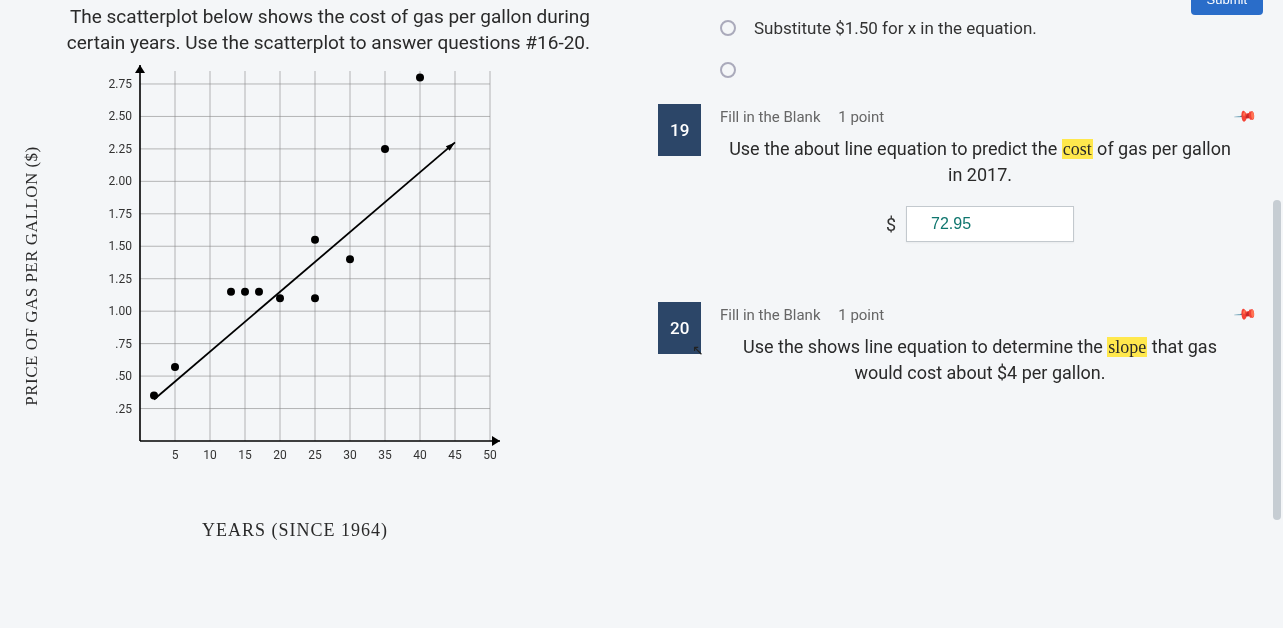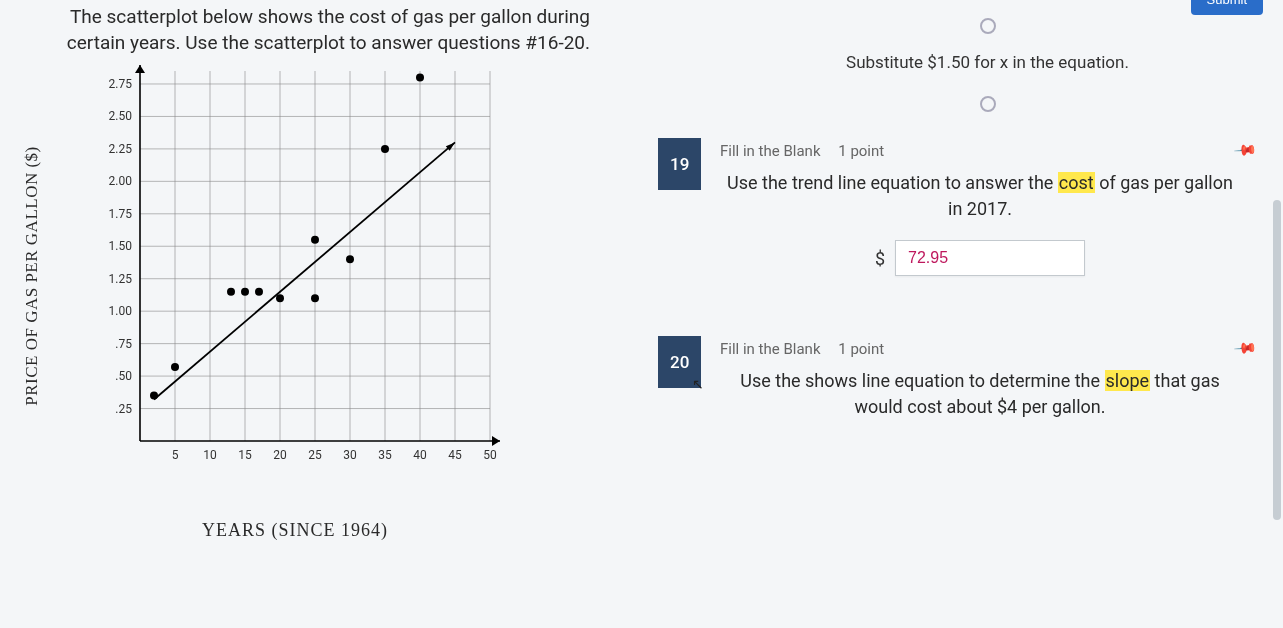--- a/index.html
+++ b/index.html
@@ -75,21 +75,20 @@
     border: none;
     border-radius: 0 0 4px 4px;
   }
   .option-row {
     display: flex;
     align-items: center;
     gap: 18px;
     margin: 18px 0 24px 110px;
     font-size: 17px;
     color: #333;
-    flex-direction: column;
   }
   .radio {
     width: 16px; height: 16px;
     border: 2px solid #aab;
     border-radius: 50%;
     flex: none;
   }
   .question {
     position: relative;
     margin-top: 30px;
@@ -118,37 +117,37 @@
     color: #444;
     transform: rotate(40deg);
   }
   .prompt {
     font-size: 18px;
     line-height: 1.45;
     margin-top: 10px;
     text-align: center;
     max-width: 520px;
   }
-  .hl { background: #ffe84d; padding: 0 1px; }
+  .hl { background: #ffe84d; padding: 0 1px; font-family: Liberation Serif, serif; }
   .answer-row {
     margin-top: 18px;
     display: flex;
     justify-content: center;
     align-items: center;
     gap: 10px;
     max-width: 520px;
   }
   .dollar { font-size: 18px; color: #333; }
   .answer-input {
     border: 1px solid #c3c9ce;
     background: #fff;
     font-size: 16px;
-    padding: 8px 12px;
-    width: 190px;
-    color: #be185d;
+    padding: 8px 24px;
+    width: 168px;
+    color: #0f766e;
     box-shadow: 0 1px 2px rgba(0,0,0,.05);
   }
   .answer-input::placeholder { color: #9aa; }
   .scrollbar {
     position: absolute;
     right: 2px; top: 200px;
     width: 8px; height: 320px;
     background: #c6cdd3;
     border-radius: 4px;
   }
@@ -243,21 +242,21 @@
   </div>
 
   <div class="question">
     <div class="qnum">19</div>
     <span class="pin">📌</span>
     <div class="qmeta">
       <span>Fill in the Blank</span>
       <span class="pts">1 point</span>
     </div>
     <p class="prompt">
-      <span>Use the trend line equation to answer the </span><span class="hl">cost</span><span> of gas per gallon in 2017.</span>
+      <span>Use the about line equation to predict the </span><span class="hl">cost</span><span> of gas per gallon in 2017.</span>
     </p>
     <div class="answer-row">
       <span class="dollar">$</span>
       <input class="answer-input" value="72.95" style="">
     </div>
   </div>
 
   <div class="question" style="margin-top:64px">
     <div class="qnum">20</div>
     <span class="pin">📌</span>

